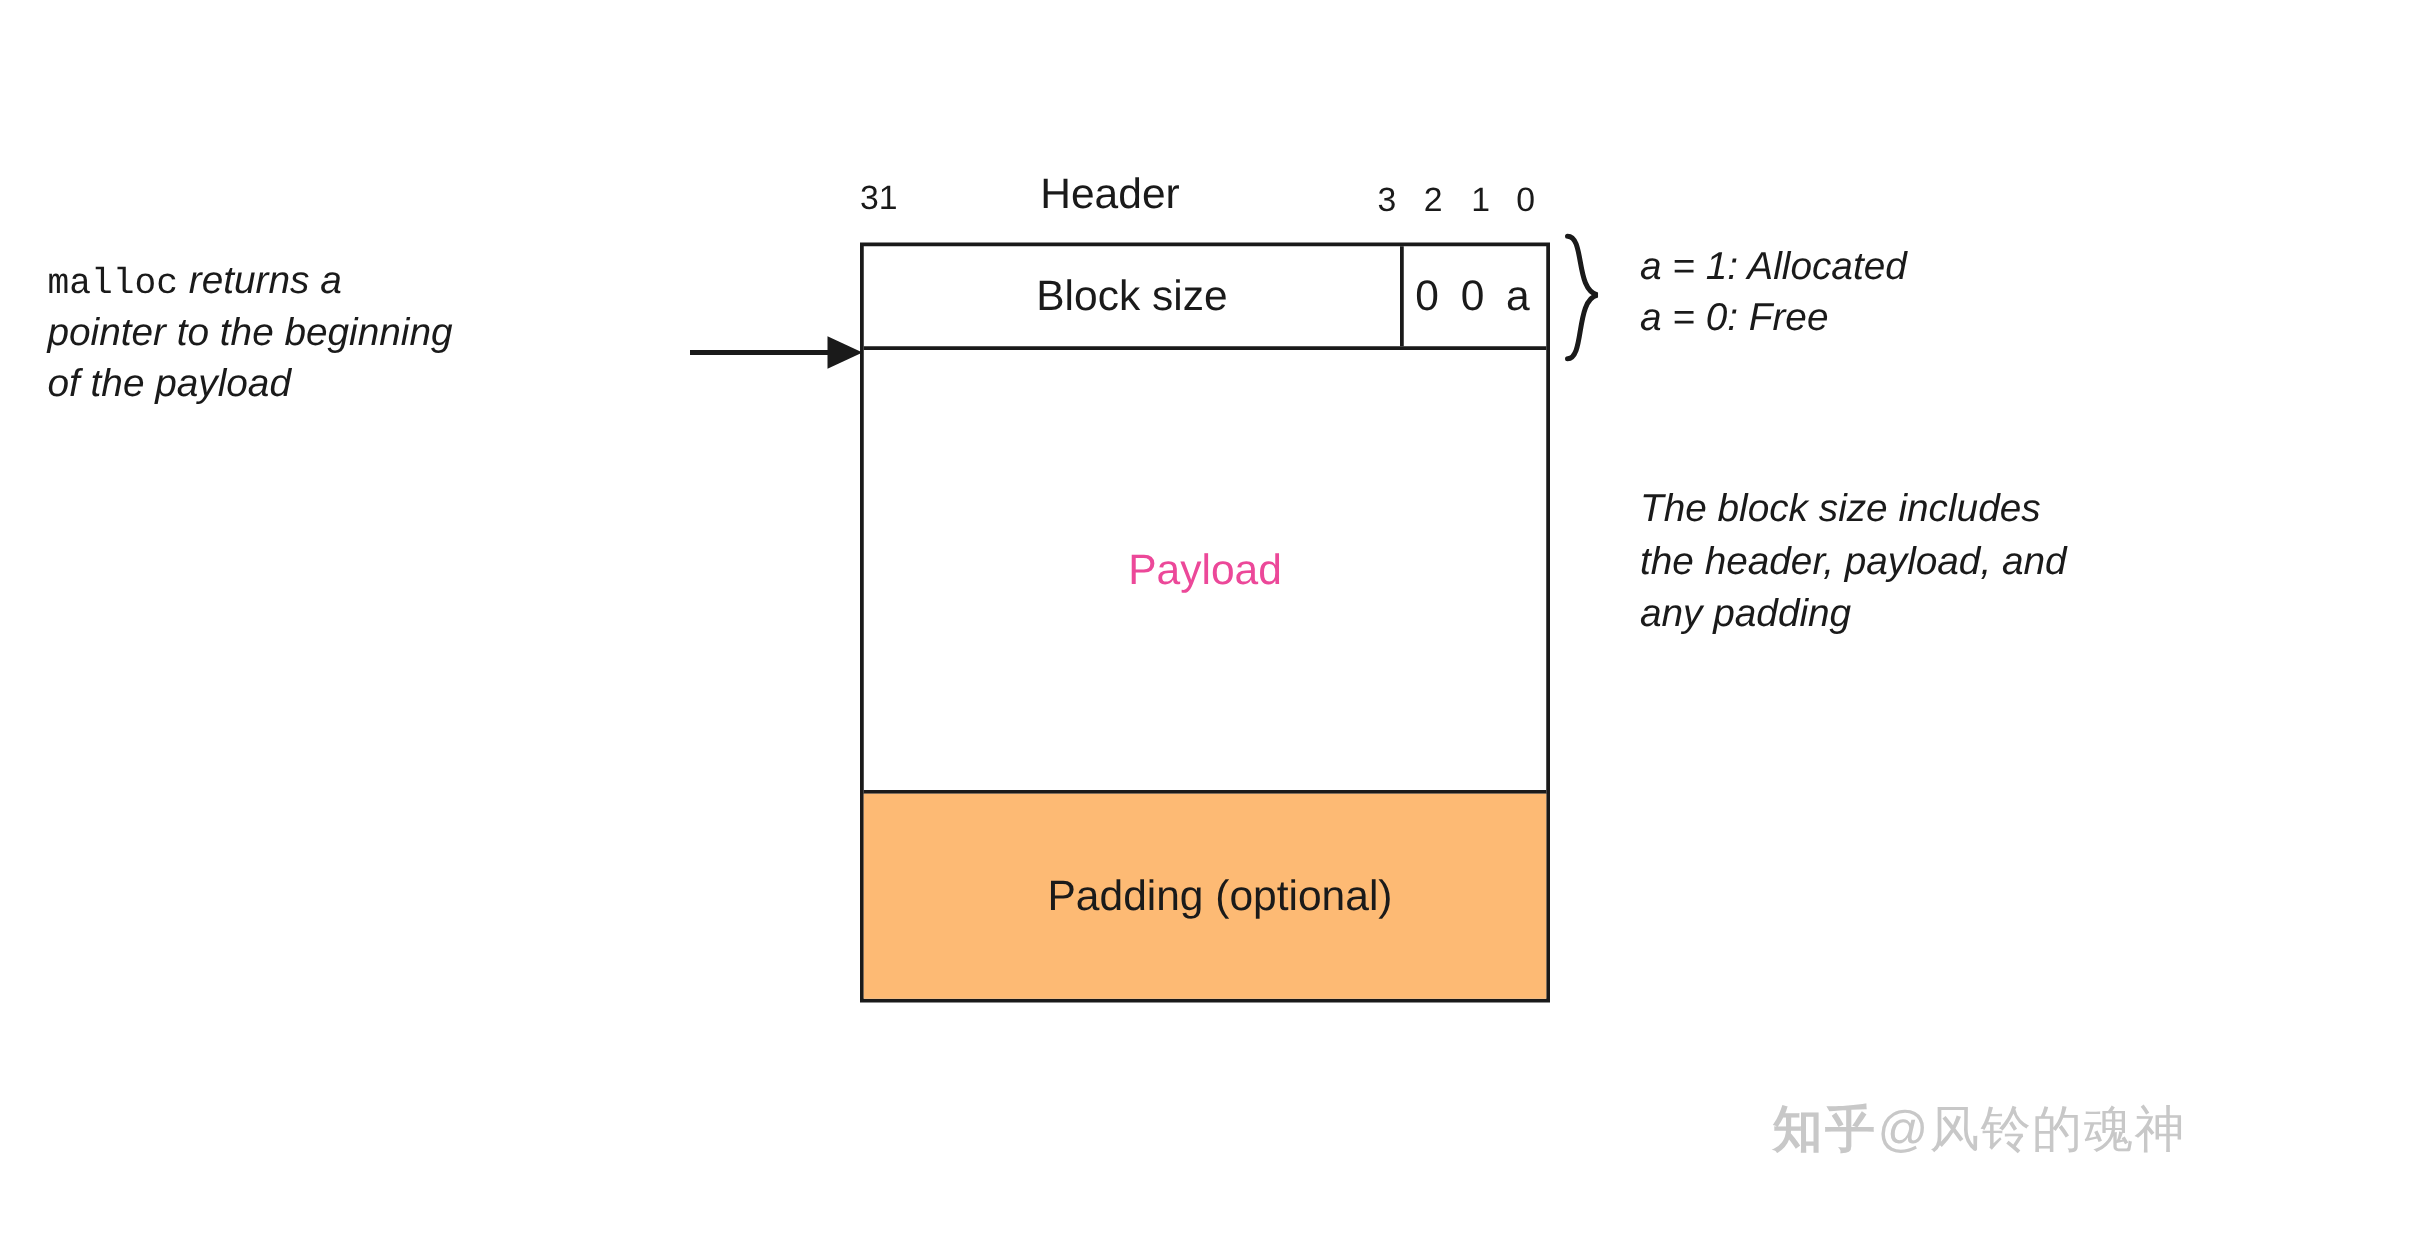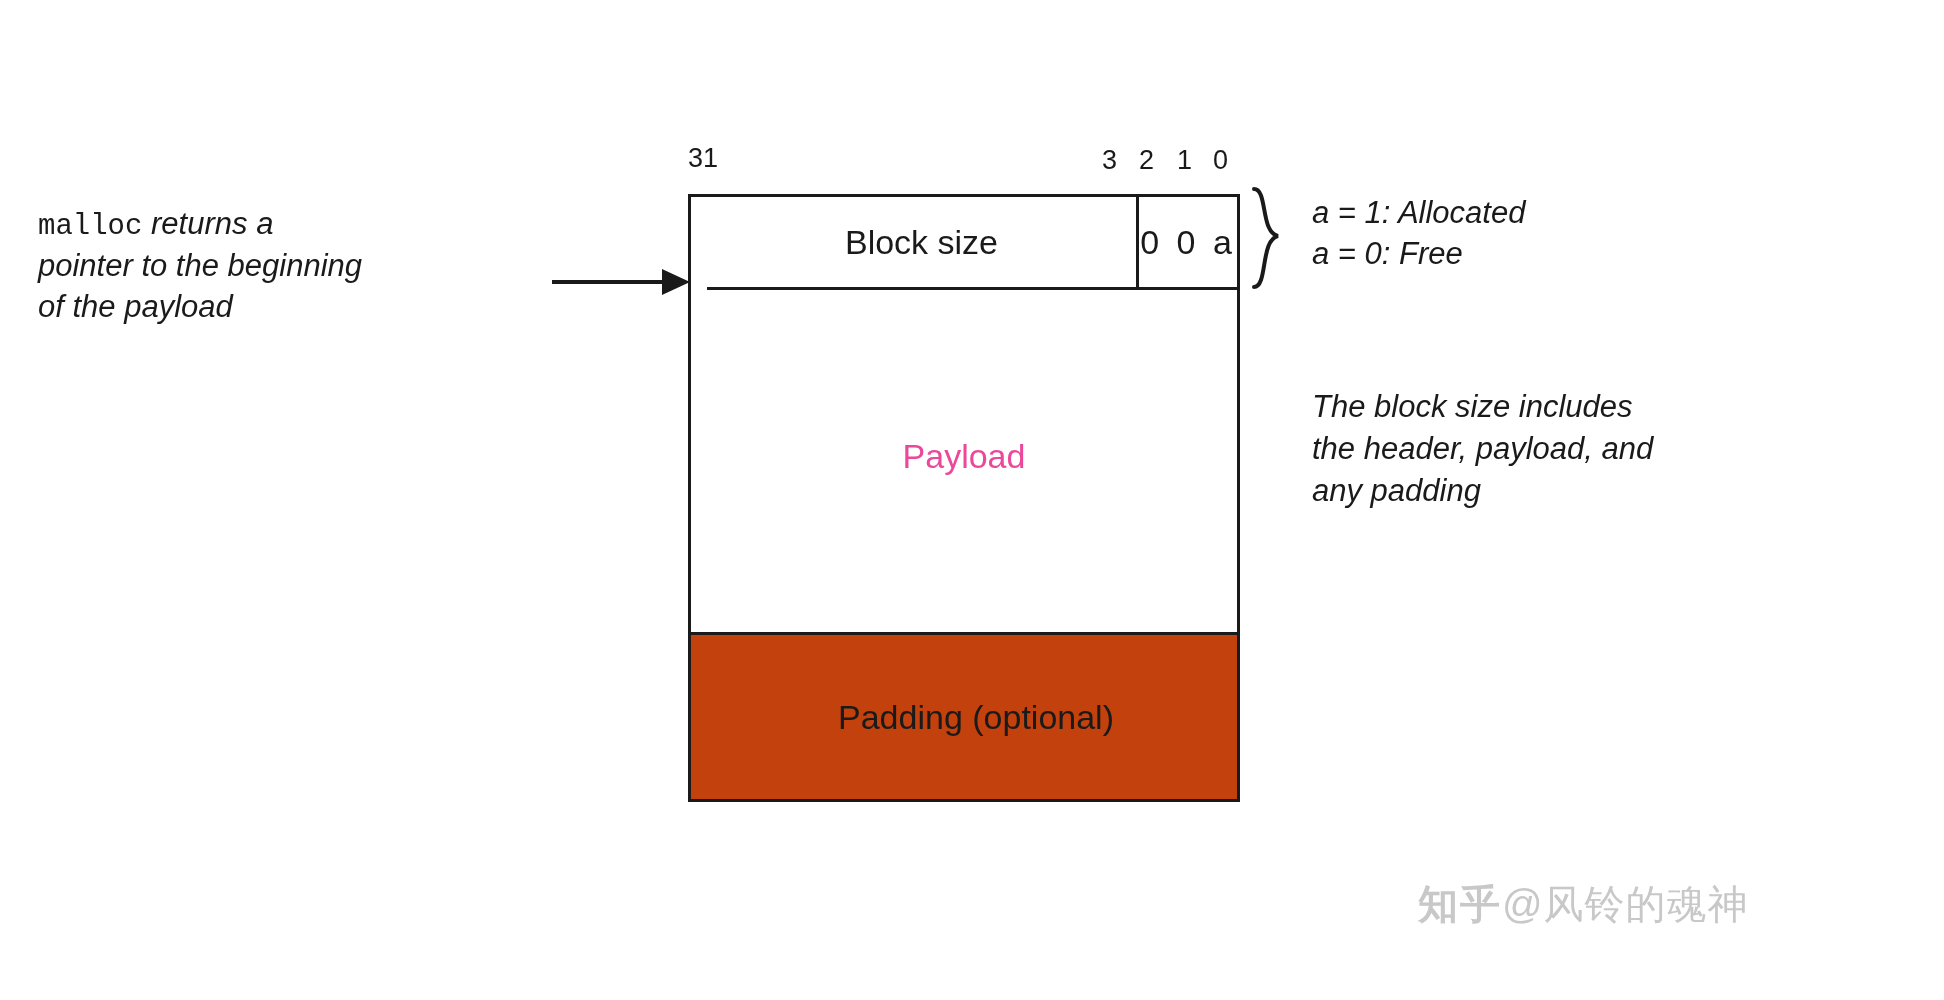--- a/index.html
+++ b/index.html
@@ -59,24 +59,24 @@
     width: 552px;       
     height: 608px;      
     border: 3px solid #1a1a1a;
     box-sizing: border-box;
     background: #ffffff;
   }
 
   
   #header-row {
     position: absolute;
-    left: 16px;
+    left: 0;
     top: 0;
     right: 0;
-    height: 93px;  
+    height: 83px;  
     border-bottom: 3px solid #1a1a1a;
     box-sizing: border-box;
   }
   #block-size-cell {
     position: absolute;
     left: 0;
     top: 0;
     width: 429px;   
     height: 100%;
     display: flex;
@@ -131,21 +131,21 @@
   }
   #payload-text .l2 { display: block; }
 
   
   #padding-row {
     position: absolute;
     left: 0;
     top: 438px;
     right: 0;
     bottom: 0;
-    background: #c2410c;
+    background: #fdba74;
     display: flex;
     align-items: center;
     justify-content: center;
     padding-left: 24px;
   }
   #padding-text {
     font-size: 34px;
     line-height: 1;
     color: #1a1a1a;
     white-space: nowrap;
@@ -229,20 +229,21 @@
 <body>
 
 <div class="canvas">
 
   <div class="bit-label" id="bit31">31</div>
   <div class="bit-label" id="bit3">3</div>
   <div class="bit-label" id="bit2">2</div>
   <div class="bit-label" id="bit1">1</div>
   <div class="bit-label" id="bit0">0</div>
 
+  <div id="header-caption">Header</div>
 
   <div id="block-diagram">
 
     <div id="header-row">
       <div id="block-size-cell">
         <span id="block-size-label">Block size</span>
       </div>
       <div id="flags-cell">
         <span id="flags-label">0 0 a</span>
       </div>

